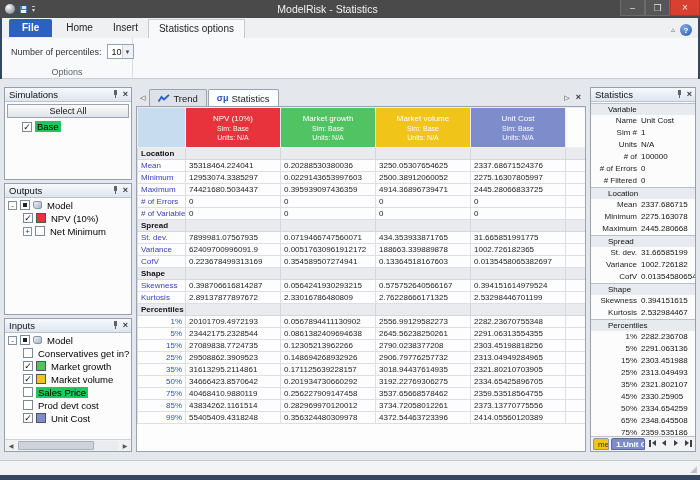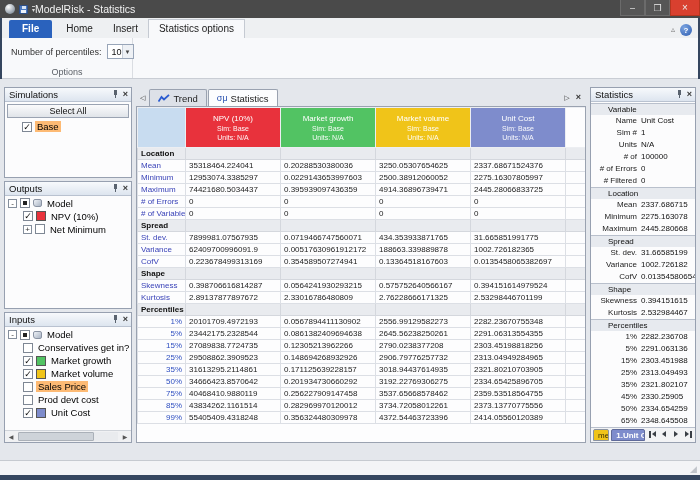--- a/index.html
+++ b/index.html
@@ -6,41 +6,41 @@
 html,body{background:#9aa0a8}
 .window{width:700px;height:480px;background:#35465f;padding:0 2px 2px;outline:1px solid #1d2a3d;position:relative;overflow:hidden}
 
 .titlebar{height:18px;background:#4a4a4a;display:flex;align-items:center;color:#e9e9e9;font-size:10.5px;margin:0 -2px}
 .tb-left{display:flex;align-items:center;gap:4px;padding-left:5px}
 .appicon{width:10px;height:10px;border-radius:50%;background:radial-gradient(circle at 35% 30%,#fdfdfd,#9aa4ae 65%,#666f78)}
 .floppy{width:9px;height:9px;background:#4a78c0;border:1px solid #2e4f86;position:relative}
 .floppy::before{content:"";position:absolute;left:2px;top:0;width:4px;height:3px;background:#d8e4f4}
 .floppy::after{content:"";position:absolute;left:1px;bottom:0;width:5px;height:3px;background:#eef2f8}
 .qat-dd{font-size:6px;color:#d8d8d8;line-height:5px;border-top:1px solid #c8c8c8;padding-top:1px}
-.tb-title{flex:1;text-align:left;color:#f2f2f2}
+.tb-title{flex:1;text-align:center;color:#f2f2f2}
 .tb-btns{display:flex;height:16px;align-self:flex-start}
 .wbtn{width:25px;display:flex;align-items:center;justify-content:center;font-size:9px;color:#ececec;background:#565656;border:1px solid #6b6b6b;border-top:none}
 .wbtn.close{background:#d9402f;border-color:#b5361f;width:30px;font-size:10px}
 
 .ribbon-row{height:20px;background:#eef0f2;display:flex;align-items:flex-end;padding-left:7px}
 .rtab{padding:3px 10px 4px;font-size:10px;color:#222;white-space:nowrap}
 .rtab.file{background:#2a62bd;color:#fff;border-radius:2px 2px 0 0;font-weight:bold;padding:3px 13px 4px;margin-right:4px}
 .rtab.active{background:#f8f9fb;border:1px solid #c5cad2;border-bottom:none}
 .ribbon-right{margin-left:auto;display:flex;align-items:center;gap:5px;padding:0 6px 2px}
 .collapse-caret{font-size:8px;color:#777;line-height:8px}
 .help-circle{width:12px;height:12px;border-radius:50%;background:radial-gradient(circle at 35% 30%,#7ba4e0,#2d5cb0);color:#fff;font-size:8px;font-weight:bold;display:flex;align-items:center;justify-content:center}
 .ribbon-body{height:41px;background:#f8f9fb;border-bottom:1px solid #c9cdd4;position:relative}
 .rb-group{position:absolute;left:0;top:0;bottom:0;width:131px;border-right:1px solid #dadde2}
 .rb-ctrl{display:flex;align-items:center;padding:6px 0 0 9px;font-size:9px;color:#333;white-space:nowrap}
 .combo{margin-left:5px;width:37px;height:15px;background:#fff;border:1px solid #98a5b8;display:flex;align-items:stretch;font-size:9px}
 .combo .cval{flex:1;padding:2px 0 0 4px;color:#111}
 .combo .cdd{width:11px;border-left:1px solid #c9d0da;display:flex;align-items:center;justify-content:center;font-size:6px;color:#444;background:#eef1f5}
 .rb-caption{position:absolute;bottom:1px;left:0;right:0;text-align:center;font-size:9px;color:#5a5f66}
 
-.workspace{display:flex;gap:4px;padding:8px 2px 17px;height:381px;background:#e4e7ec;margin:0 -2px;padding-left:4px;padding-right:4px}
+.workspace{display:flex;gap:4px;padding:8px 2px 8px;height:381px;background:#e4e7ec;margin:0 -2px;padding-left:4px;padding-right:4px}
 .leftcol{width:128px;display:flex;flex-direction:column;gap:3px;flex:none}
 .panel{background:#fcfcfd;border:1px solid #97a0b0;display:flex;flex-direction:column;overflow:hidden}
 .panel-title{height:14px;flex:none;background:linear-gradient(#f7f9fc,#dde5ef);border-bottom:1px solid #b9c2d0;display:flex;align-items:center;padding:0 3px 0 4px;font-size:9.5px;color:#111}
 .pt-icons{margin-left:auto;display:flex;gap:4px;align-items:center}
 .pin{position:relative;width:7px;height:9px;display:inline-block}
 .pin::before{content:"";position:absolute;left:2px;top:0;width:3px;height:5px;background:#5a636f}
 .pin::after{content:"";position:absolute;left:3px;top:5px;width:1px;height:3px;background:#5a636f}
 .xglyph{font-size:9px;line-height:9px;color:#333;font-weight:bold}
 .sim-panel{height:95px}
 .out-panel{height:135px}
@@ -49,32 +49,32 @@
 .tree{padding:1px 0 0 3px;overflow:hidden}
 .tree-row{display:flex;align-items:center;height:13px;font-size:9.5px;white-space:nowrap;overflow:hidden}
 .tree-row.child{padding-left:15px}
 .tree-row.sim{padding-left:14px}
 .expander{width:9px;height:9px;border:1px solid #848e9c;background:#fff;font-size:8px;line-height:7px;text-align:center;color:#333;margin-right:3px;flex:none}
 .checkbox{width:10px;height:10px;border:1px solid #7e8794;background:#fff;margin-right:3px;font-size:9px;line-height:8px;text-align:center;color:#111;flex:none;position:relative}
 .checkbox .fill{position:absolute;left:2px;top:2px;width:4px;height:4px;background:#222}
 .swatch{width:10px;height:10px;border:1px solid #555;margin-right:3px;flex:none}
 .cube-icon{width:9px;height:8px;background:linear-gradient(135deg,#eef1f6,#a9b4c4);border:1px solid #8a93a3;border-radius:2px 2px 2px 3px;margin-right:3px;flex:none}
 .tree-label{padding:0 2px;color:#000;overflow:hidden}
-.tree-label.selected{background:#fdba74}
+.tree-label.selected{background:#22c55e}
 .hscroll{margin-top:auto;height:12px;flex:none;background:#f0f1f3;border-top:1px solid #cfd3d9;display:flex;align-items:center}
 .sbtn{width:12px;height:11px;font-size:6px;color:#555;display:flex;align-items:center;justify-content:center}
 .strack{flex:1;height:9px;background:#e9ebee;position:relative;margin:0 1px}
 .sthumb{position:absolute;left:0;top:0;height:9px;width:76%;background:#ced3d9;border:1px solid #aab0b8;border-radius:1px}
 
 .centercol{flex:1;display:flex;flex-direction:column;min-width:0}
 .doc-tabs{height:19px;flex:none;display:flex;align-items:flex-end;gap:1px;padding-left:1px}
 .scrollarrow{font-size:7px;color:#333;padding:0 3px 4px}
 .dtab{display:flex;align-items:center;gap:3px;font-size:9.5px;padding:0 8px;border:1px solid #9aa2b0;border-bottom:none;border-radius:2px 2px 0 0;background:#dde1e8;color:#222;height:17px}
 .dtab.active{background:#fcfdfe}
-.sigma{color:#2a52b0;font-weight:normal;font-size:9px}
+.sigma{color:#2a52b0;font-weight:bold;font-size:9px}
 .dticon{display:flex;align-items:center}
 .dt-right{margin-left:auto;display:flex;gap:6px;align-items:center;padding:0 5px 4px}
 .center-pane{flex:1;background:#fdfdfe;border:1px solid #9aa2b0;overflow:hidden;padding:0}
 table{border-collapse:collapse;table-layout:fixed;width:448px}
 th,td{border:1px solid #dcdfe5;overflow:hidden;white-space:nowrap}
 .header-row th{height:40px;border-color:#eceef2}
 .corner{background:#c8dcf0}
 .colhead{color:#fff;text-align:center;font-weight:normal;vertical-align:middle}
 .cname{font-size:8px;line-height:11px}
 .csub{font-size:7px;line-height:9px;opacity:.95}
@@ -116,21 +116,21 @@
     </div>
     <div class="tb-title">ModelRisk - Statistics</div>
     <div class="tb-btns">
       <div class="wbtn">–</div>
       <div class="wbtn">❒</div>
       <div class="wbtn close">×</div>
     </div>
   </div>
 
   <div class="ribbon-row">
-    <div style="display:flex;align-items:center" id="ribbonTabs">
+    <div style="display:flex;align-items:flex-start" id="ribbonTabs">
         <div class="rtab file">File</div>
         <div class="rtab">Home</div>
         <div class="rtab">Insert</div>
         <div class="rtab active">Statistics options</div>
       </div>
     <div class="ribbon-right">
       <span class="collapse-caret">▵</span>
       <span class="help-circle">?</span>
     </div>
   </div>

